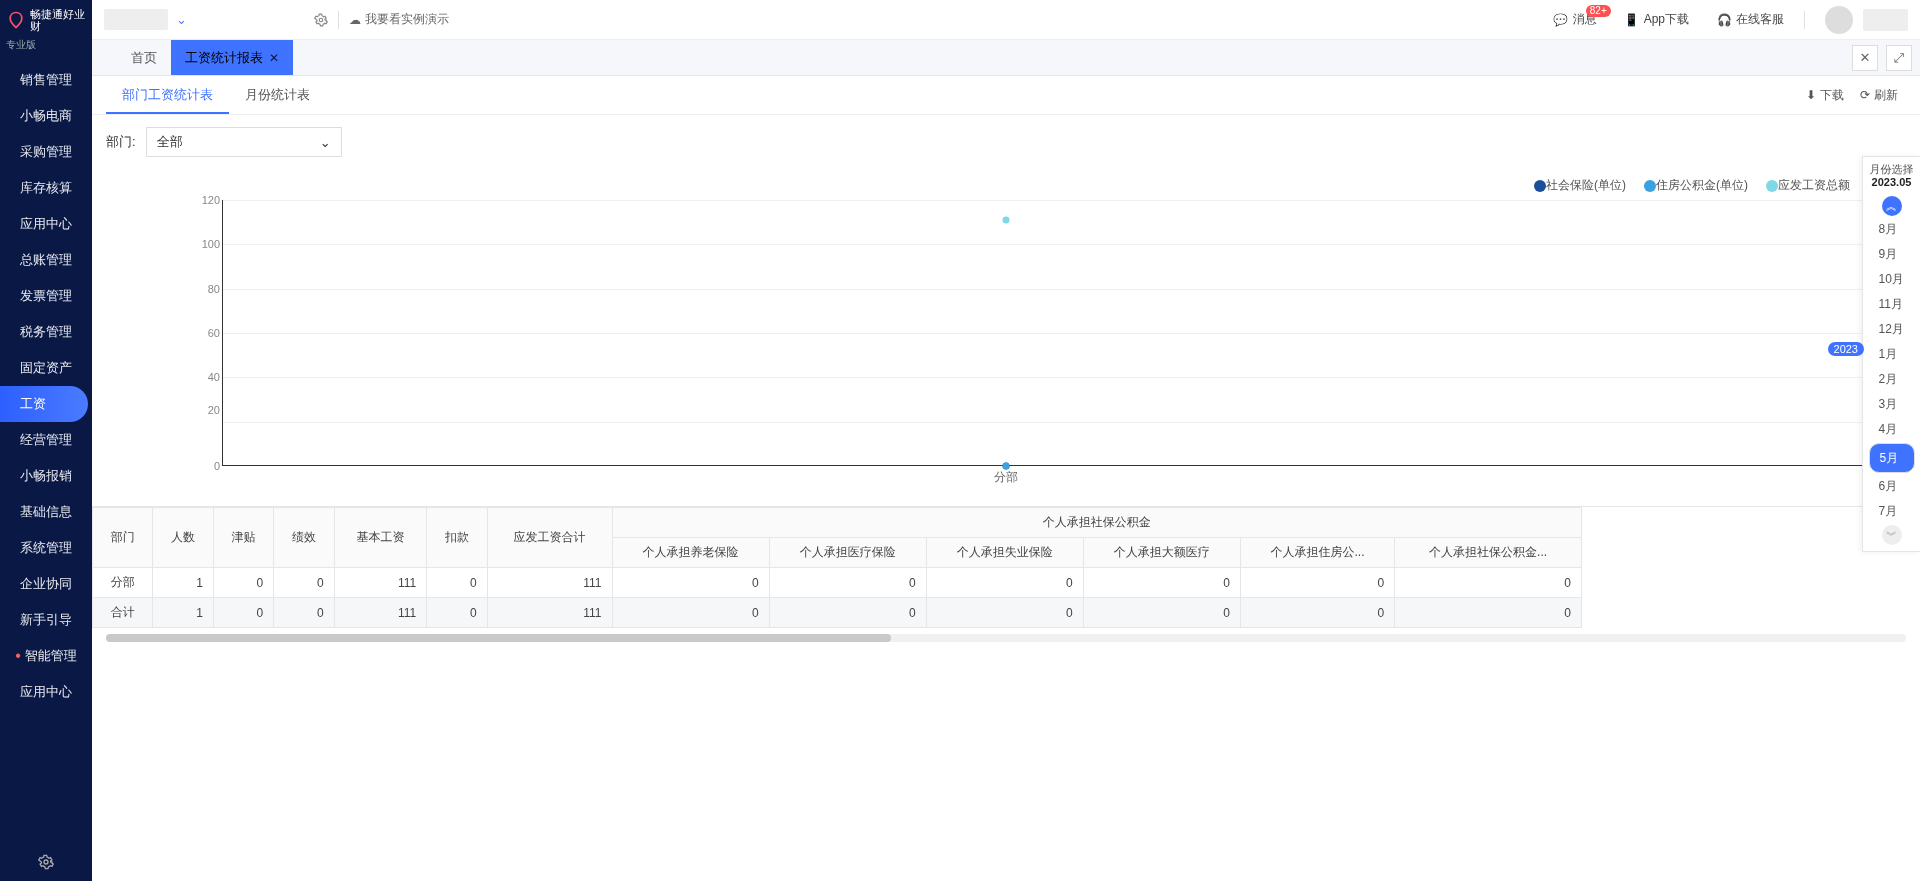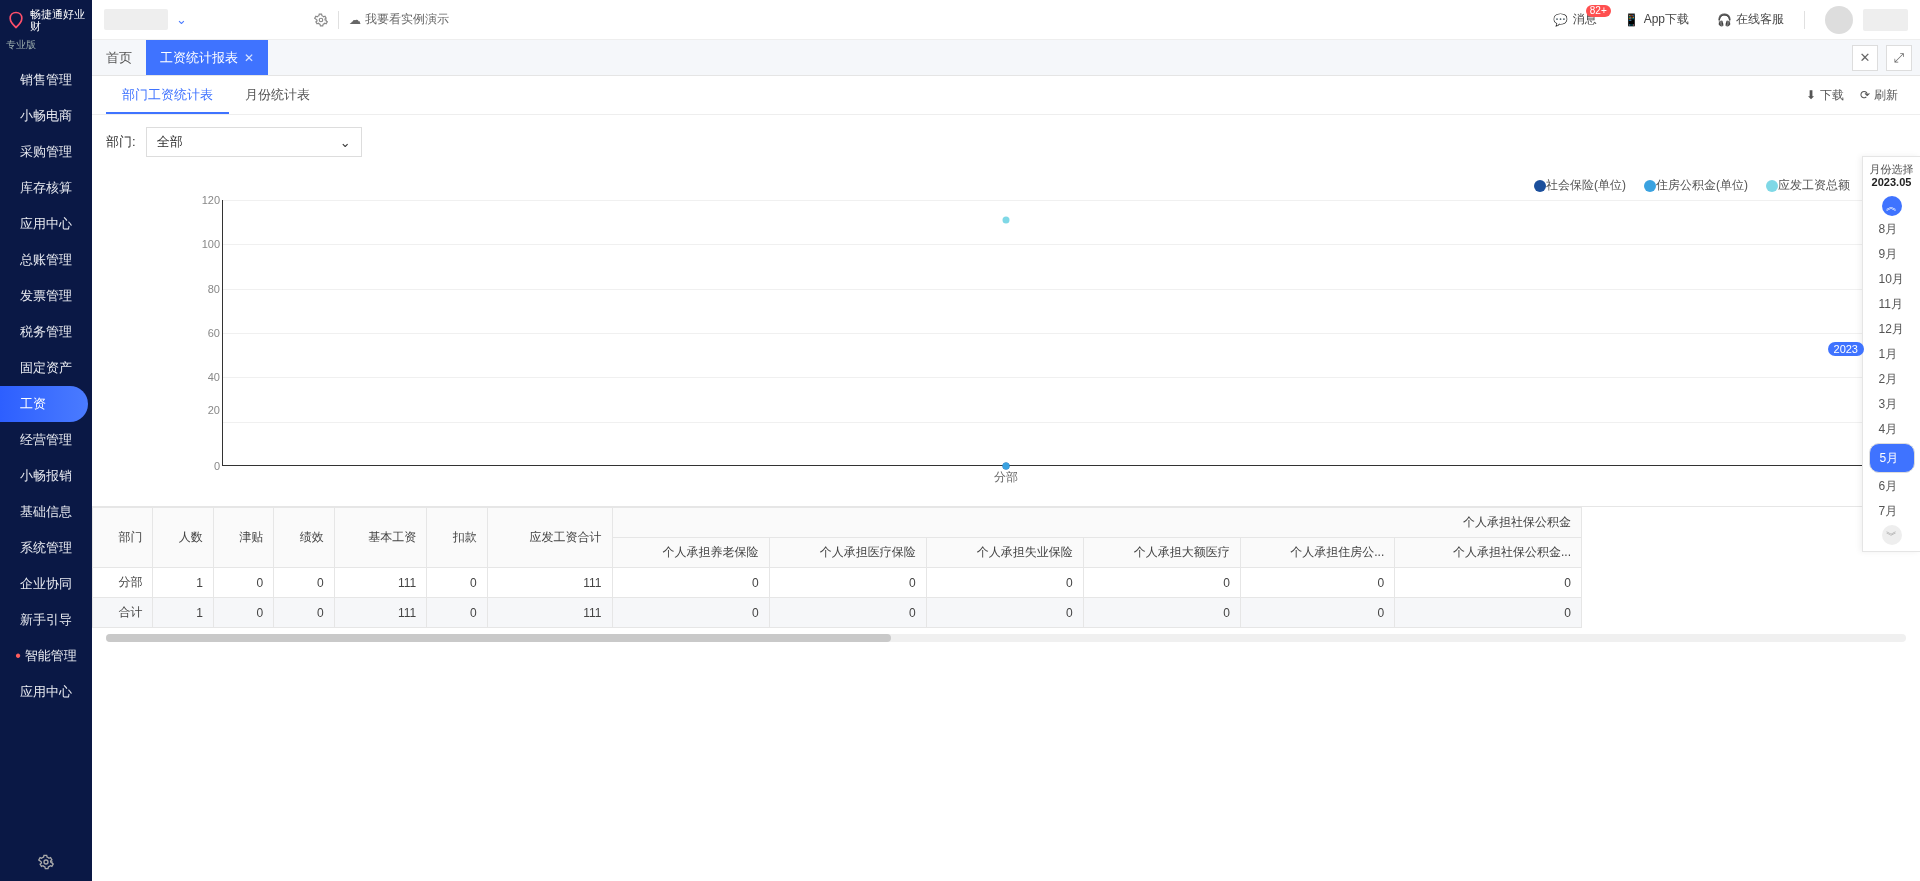--- a/index.html
+++ b/index.html
@@ -23,49 +23,49 @@
 .org-arrow { color:#4a7bff; cursor:pointer; }
 .icon-btn { color:#888; cursor:pointer; display:flex; align-items:center; gap:4px; font-size:12px; }
 .demo-link { display:flex; align-items:center; gap:4px; color:#666; font-size:12px; cursor:pointer; }
 .topbar .spacer { flex:1; }
 .top-act { display:flex; align-items:center; gap:4px; color:#444; font-size:12px; cursor:pointer; position:relative; }
 .badge { position:absolute; top:-6px; right:-14px; background:#ff4f4f; color:#fff; border-radius:8px; padding:0 4px; font-size:10px; line-height:12px; }
 .avatar { width:28px; height:28px; border-radius:50%; background:#ddd; }
 .user-lbl { background:#eee; color:#eee; padding:2px 16px; border-radius:2px; }
 .tabs-bar { height:36px; background:#f5f7fa; display:flex; align-items:stretch; border-bottom:1px solid #e5e5e5; }
 .tab { display:flex; align-items:center; padding:0 14px; font-size:13px; color:#555; cursor:pointer; gap:6px; }
-.tab.active { background:#3f73ff; color:#ffffff; }
+.tab.active { background:#3f73ff; color:#000000; }
 .tab-x { font-size:12px; opacity:.8; cursor:pointer; }
 .tabs-bar .flex1 { flex:1; }
 .tabs-tail { display:flex; align-items:center; gap:8px; padding-right:8px; }
 .tail-icon { width:26px; height:26px; display:flex; align-items:center; justify-content:center; color:#666; border:1px solid #ddd; background:#fff; cursor:pointer; }
 .content { flex:1; padding:0; background:#f5f5f5; position:relative; display:flex; }
 .card { flex:1; margin:0; background:#fff; display:flex; flex-direction:column; padding:0 0 10px 0; }
 .sub-tabs-row { display:flex; border-bottom:1px solid #eee; padding:0 14px; }
 .sub-tab { padding:10px 16px 8px; font-size:13px; color:#555; cursor:pointer; border-bottom:2px solid transparent; }
 .sub-tab.active { color:#3f73ff; border-bottom-color:#3f73ff; }
 .sub-tabs-row .flex1 { flex:1; }
 .act { display:flex; align-items:center; gap:4px; color:#555; font-size:12px; cursor:pointer; padding:0 8px; }
 .filter-row { display:flex; align-items:center; gap:10px; padding:12px 14px; }
 .filter-label { font-size:13px; color:#333; }
-.sel { width:216px; height:30px; border:1px solid #ddd; background:#fff; display:flex; align-items:center; justify-content:space-between; padding:0 10px; font-size:13px; color:#333; cursor:pointer; }
+.sel { width:196px; height:30px; border:1px solid #ddd; background:#fff; display:flex; align-items:center; justify-content:space-between; padding:0 10px; font-size:13px; color:#333; cursor:pointer; }
 .chart-wrap { position:relative; padding:4px 30px 4px 30px; }
 .legend { display:flex; justify-content:flex-end; gap:18px; padding:4px 40px 6px 0; }
 .leg { display:flex; align-items:center; font-size:12px; color:#555; cursor:pointer; }
 .leg .sw { width:12px; height:12px; border-radius:50%; }
 .chart { position:relative; height:290px; }
 .chart .yaxis { position:absolute; left:100px; top:0; bottom:24px; width:1px; background:#333; }
 .chart .xaxis { position:absolute; left:100px; right:20px; bottom:24px; height:1px; background:#333; }
 .chart .ytick { position:absolute; right:calc(100% - 98px); font-size:11px; color:#888; transform:translateY(-50%); }
 .chart .gr { position:absolute; left:100px; right:20px; height:1px; background:#f0f0f0; }
 .chart .xlab { position:absolute; bottom:4px; left:50%; transform:translateX(-50%); font-size:12px; color:#666; }
 .chart .pt { position:absolute; width:7px; height:7px; border-radius:50%; transform:translate(-50%,-50%); }
 .table-wrap { margin:12px 0 0 0; overflow-x:auto; border-top:1px solid #e6e6e6; }
 .tbl { border-collapse:collapse; width:1490px; min-width:1490px; }
-.tbl th, .tbl td { border:1px solid #e6e6e6; padding:6px 10px; font-size:12px; color:#444; text-align:right; white-space:nowrap; }
+.tbl th, .tbl td { border:1px solid #e6e6e6; padding:6px 10px; font-size:12px; color:#444; text-align:center; white-space:nowrap; }
 .tbl th { background:#fafafa; font-weight:500; }
 .tbl td.num { text-align:right; }
 .tbl tr.total td { background:#f6f7f9; font-weight:500; }
 .bottom-scroll { height:8px; background:#f0f0f0; margin:6px 14px 0; border-radius:4px; position:relative; }
 .bottom-scroll .thumb { position:absolute; left:0; top:0; height:8px; width:785px; background:#c9c9c9; border-radius:4px; }
 .month-panel { position:absolute; top:80px; right:0; width:58px; background:#fff; border:1px solid #e5e5e5; border-right:none; box-shadow:-2px 0 6px rgba(0,0,0,.06); display:flex; flex-direction:column; align-items:center; padding:6px 0; }
 .month-head { font-size:11px; color:#555; line-height:1.2; text-align:center; }
 .month-cur { font-size:11px; font-weight:600; color:#222; margin-bottom:4px; }
 .month-scroll { display:flex; flex-direction:column; align-items:center; gap:2px; margin-top:4px; }
 .mnav { width:20px; height:20px; border-radius:50%; background:#3f73ff; color:#fff; display:flex; align-items:center; justify-content:center; cursor:pointer; font-size:11px; }
@@ -187,21 +187,21 @@
       <span class="top-act">
         <span>🎧</span>
         <span>在线客服</span>
       </span>
       <span style="width:1px;height:18px;background:#e0e0e0;margin:0 10px;"></span>
       <span class="avatar"></span>
       <span class="user-lbl">　</span>
     </div>
 
     <div class="tabs-bar">
-      <div id="tabs" style="display:flex;">
+      <div id="tabs" style="display:flex;margin-left:25px;">
           <div class="tab">
             <span>首页</span>
           </div>
           <div class="tab active">
             <span>工资统计报表</span>
             <span class="tab-x">✕</span>
           </div>
         </div>
       <div class="flex1"></div>
       <div class="tabs-tail">

